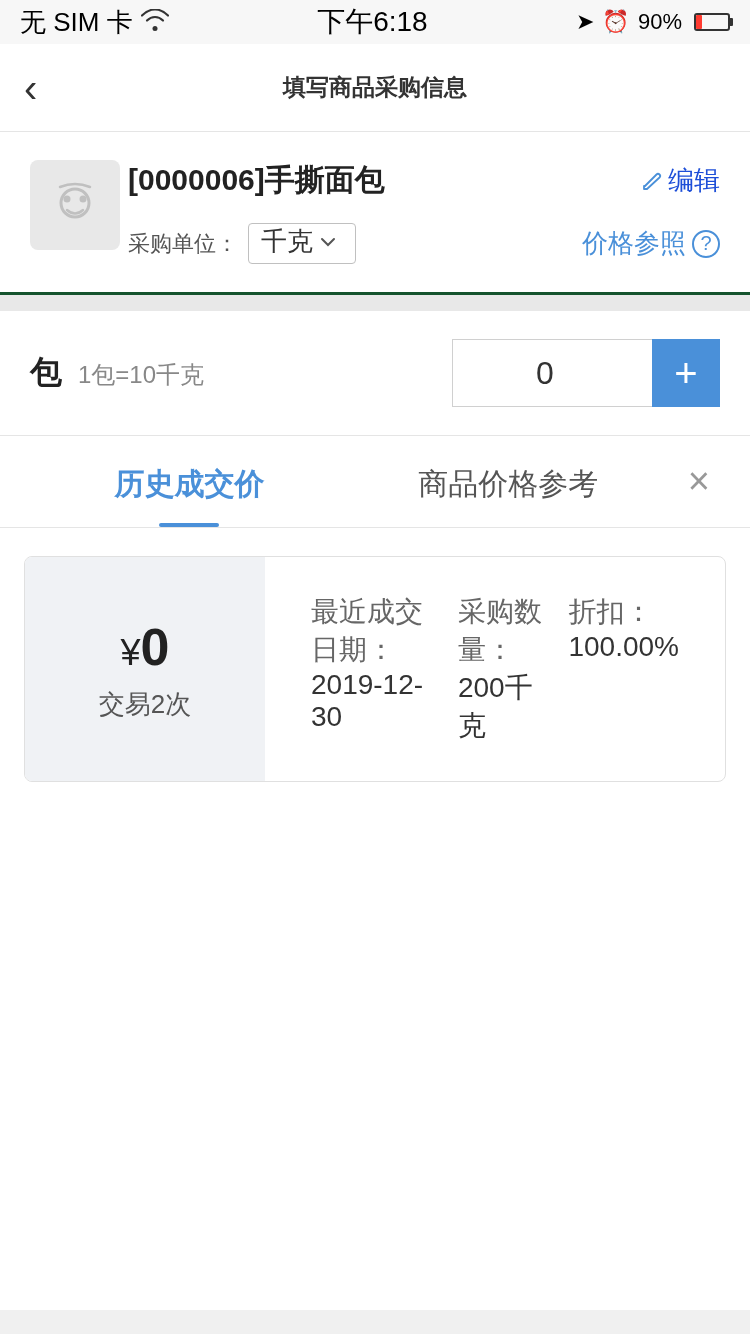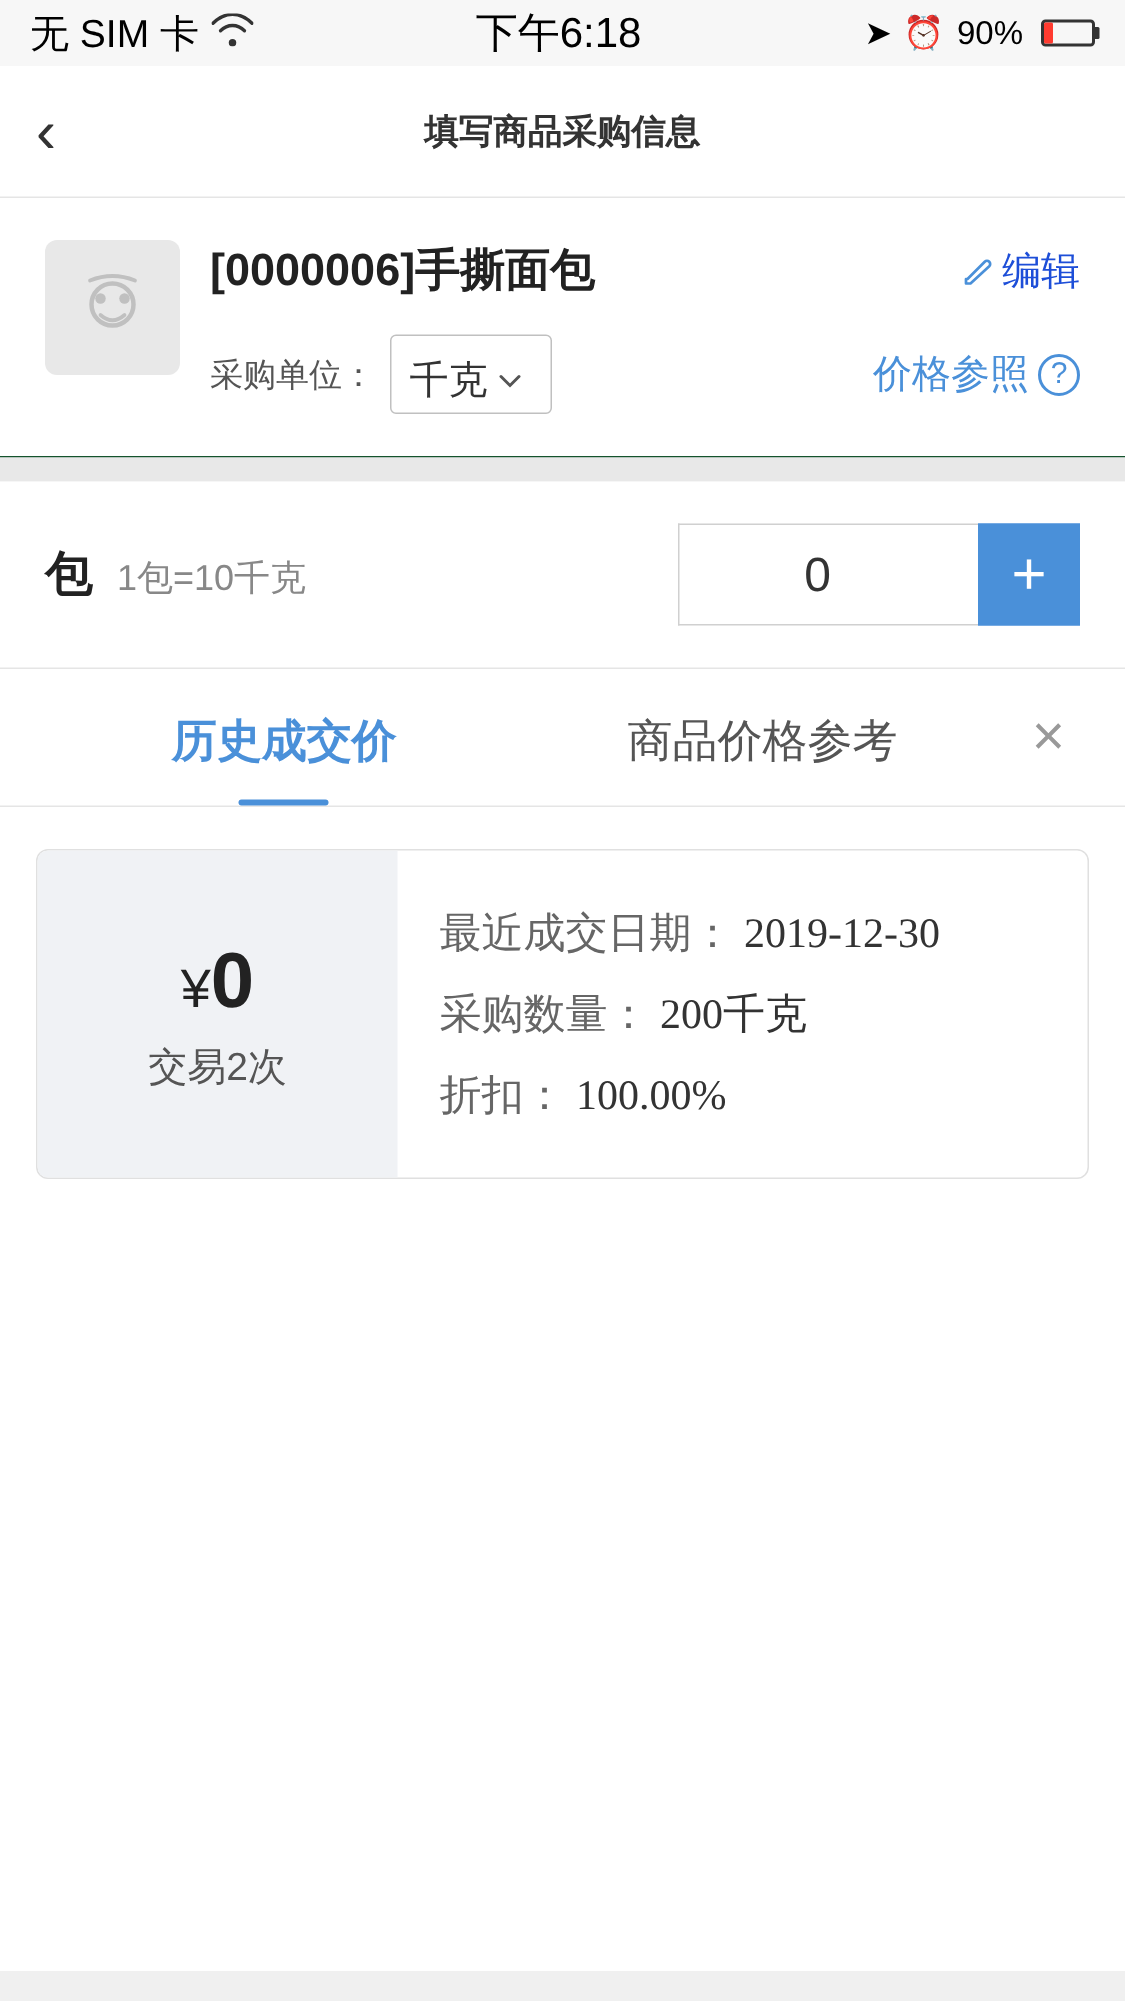--- a/index.html
+++ b/index.html
@@ -75,22 +75,22 @@
       color: #333;
     }
 
     
     .product-card {
       background: #fff;
       margin: 0;
       padding: 28px 30px 28px 30px;
       display: flex;
       align-items: flex-start;
-      gap: 20px;
-      border-bottom: 1px solid #14532d;
+      gap: 8px;
+      border-bottom: 3px solid #14532d;
     }
     .product-thumb {
       width: 90px;
       height: 90px;
       background: #e8e8e8;
       border-radius: 8px;
       display: flex;
       align-items: center;
       justify-content: center;
       flex-shrink: 0;
@@ -129,21 +129,21 @@
       justify-content: space-between;
     }
     .purchase-unit-label {
       font-size: 22px;
       color: #555;
     }
     .unit-select {
       background: #fff;
       border: 1px solid #c0c0c0;
       border-radius: 4px;
-      padding: 12px 18px 4px 12px;
+      padding: 0 18px 4px 12px;
       font-size: 26px;
       color: #333;
       margin-left: 10px;
       position: relative;
       display: inline-flex;
       align-items: center;
       gap: 6px;
     }
     .price-ref-link {
       font-size: 26px;
@@ -287,25 +287,24 @@
       font-size: 36px;
       font-weight: 400;
     }
     .history-trades {
       font-size: 26px;
       color: #555;
       margin-top: 10px;
     }
     .history-card-right {
       flex: 1;
-      padding: 36px 28px;
-      display: flex;
-      flex-direction: column;
+      padding: 36px 46px;
+      display: flex;
+      flex-direction: row;
       gap: 16px;
-      font-family: Liberation Serif, serif;
     }
     .history-detail-line {
       font-size: 28px;
       color: #333;
     }
     .history-detail-line span.label {
       color: #666;
     }
 
     

